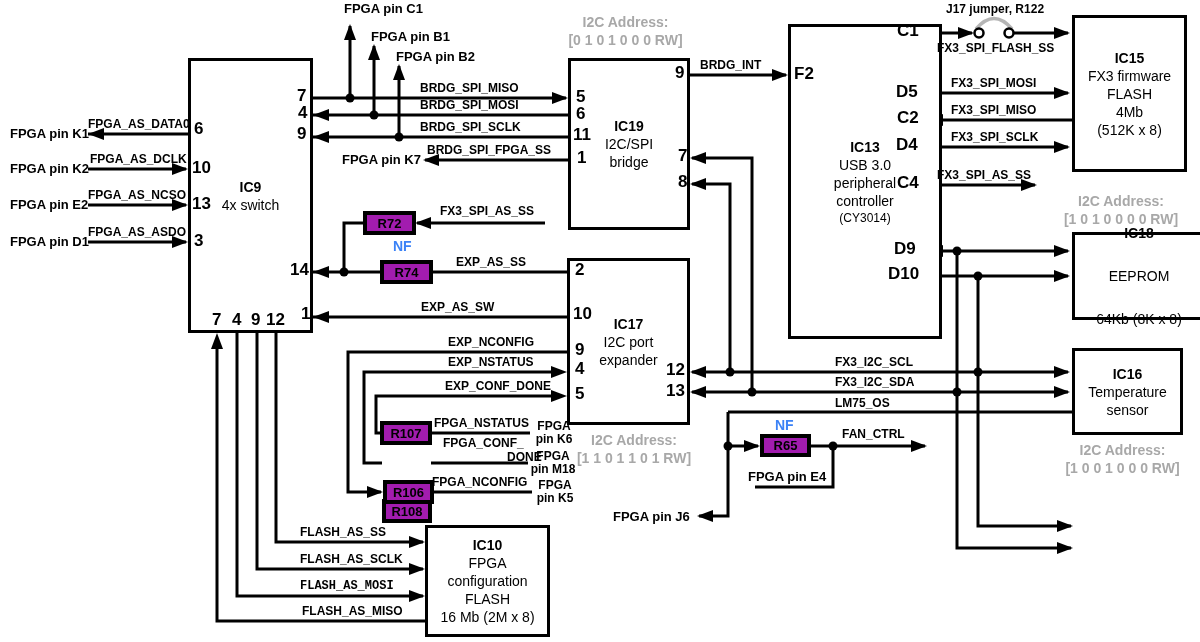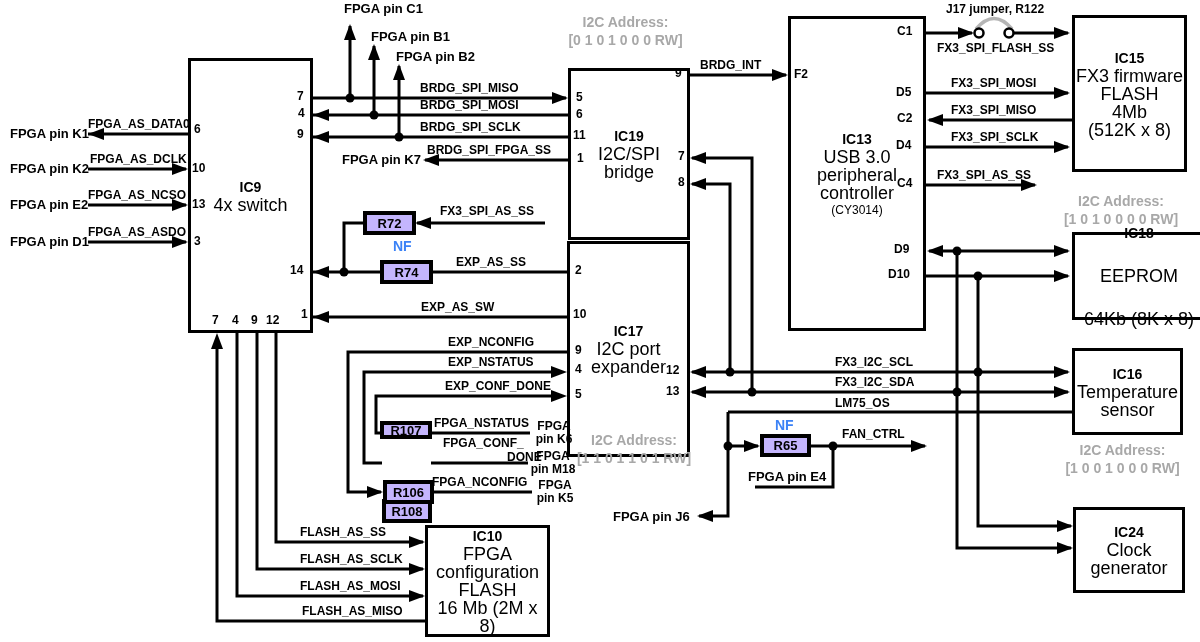--- a/index.html
+++ b/index.html
@@ -1,28 +1,28 @@
 <!DOCTYPE html>
 <html><head>
 <meta charset="utf-8">
 <style>
   html,body{margin:0;padding:0;background:#fff;}
   #canvas{position:relative;width:1200px;height:642px;background:#fff;overflow:hidden;
           font-family:"Liberation Sans",sans-serif;color:#000;}
   .box{position:absolute;border:3px solid #000;background:#fff;box-sizing:border-box;
        display:flex;flex-direction:column;justify-content:center;align-items:center;text-align:center;}
   .box .t{font-weight:bold;font-size:14px;line-height:18px;}
-  .box .d{font-size:18px;line-height:18px;}
+  .box .d{font-size:14px;line-height:18px;}
   .box .sm{font-size:12px;line-height:16px;}
-  .res{position:absolute;border:4px solid #000;background:#c4b5fd;box-sizing:border-box;
+  .res{position:absolute;border:4px solid #000;background:#a21caf;box-sizing:border-box;
        display:flex;justify-content:center;align-items:center;font-weight:bold;font-size:13px;}
   .sig{position:absolute;font-weight:bold;font-size:12px;line-height:13px;white-space:nowrap;}
   .fpin{position:absolute;font-weight:bold;font-size:13px;line-height:13px;white-space:nowrap;}
   .fpin2{position:absolute;font-weight:bold;font-size:12px;line-height:13px;text-align:center;white-space:normal;}
-  .pnum{position:absolute;font-weight:bold;font-size:12px;line-height:12px;white-space:nowrap;}
+  .pnum{position:absolute;font-weight:bold;font-size:17px;line-height:12px;white-space:nowrap;}
   .addr{position:absolute;font-weight:bold;font-size:14px;line-height:18px;text-align:center;color:#a8a8a8;white-space:nowrap;}
   .gray{color:#3b82f6;}
   svg{position:absolute;left:0;top:0;}
 </style>
 </head>
 <body>
 
 <div id="canvas">
 
   <svg width="1200" height="642" viewBox="0 0 1200 642">
@@ -103,74 +103,69 @@
       <path d="M976 29 Q994 8 1012 29" stroke="#b5b5b5" stroke-width="3.5" fill="none"></path>
       <circle cx="979" cy="33" r="4.5" fill="#fff" stroke="#000" stroke-width="2.5"></circle>
       <circle cx="1009" cy="33" r="4.5" fill="#fff" stroke="#000" stroke-width="2.5"></circle>
     </g>
   </svg>
 
   <div class="box" style="left:188px;top:58px;width:125px;height:275px;">
     <div class="t">IC9</div>
     <div class="d">4x switch</div>
   </div>
-  <div class="box" style="left:568px;top:68px;width:122px;height:172px;">
+  <div class="box" style="left:568px;top:58px;width:122px;height:172px;">
     <div class="t">IC19</div>
     <div class="d">I2C/SPI</div>
     <div class="d">bridge</div>
   </div>
-  <div class="box" style="left:788px;top:16px;width:138px;height:315px;">
+  <div class="box" style="left:788px;top:24px;width:154px;height:315px;">
     <div class="t">IC13</div>
     <div class="d">USB 3.0</div>
     <div class="d">peripheral</div>
     <div class="d">controller</div>
     <div class="sm">(CY3014)</div>
   </div>
   <div class="box" style="left:1072px;top:15px;width:115px;height:157px;">
     <div class="t">IC15</div>
     <div class="d">FX3 firmware</div>
     <div class="d">FLASH</div>
     <div class="d">4Mb</div>
     <div class="d">(512K x 8)</div>
   </div>
-  <div class="box" style="left:567px;top:241px;width:123px;height:216px;">
+  <div class="box" style="left:567px;top:258px;width:123px;height:167px;">
     <div class="t">IC17</div>
     <div class="d">I2C port</div>
     <div class="d">expander</div>
   </div>
   <div class="box" style="left:1072px;top:232px;width:134px;height:88px;gap:25px;">
     <div class="t">IC18</div>
     <div class="d">EEPROM</div>
     <div class="d">64Kb (8K x 8)</div>
   </div>
   <div class="box" style="left:1072px;top:348px;width:111px;height:87px;">
     <div class="t">IC16</div>
     <div class="d">Temperature</div>
     <div class="d">sensor</div>
-  </div>
-  <div class="box" style="left:1073px;top:507px;width:112px;height:86px;">
-    <div class="t">IC24</div>
-    <div class="d">Clock</div>
-    <div class="d">generator</div>
   </div>
   <div class="box" style="left:425px;top:525px;width:125px;height:112px;">
     <div class="t">IC10</div>
     <div class="d">FPGA</div>
     <div class="d">configuration</div>
     <div class="d">FLASH</div>
     <div class="d">16 Mb (2M x 8)</div>
   </div>
 
   <div class="res" style="left:363px;top:211px;width:53px;height:24px;">
       <span>R72</span>
     </div>
   <div class="res" style="left:380px;top:260px;width:53px;height:24px;">
       <span>R74</span>
     </div>
-  <div class="res" style="left:380px;top:421px;width:52px;height:18px;">
+  <div class="res" style="left:380px;top:421px;width:52px;height:24px;">
       <span>R107</span>
     </div>
   <div class="res" style="left:382px;top:451px;width:50px;height:24px;margin-top:48px;">
       <span>R108</span>
     </div>
   <div class="res" style="left:383px;top:480px;width:51px;height:24px;">
       <span>R106</span>
     </div>
   <div class="res" style="left:760px;top:434px;width:51px;height:23px;">
       <span>R65</span>
@@ -238,21 +233,21 @@
 
   <div class="sig" style="left:835px;top:356px;">FX3_I2C_SCL</div>
   <div class="sig" style="left:835px;top:376px;">FX3_I2C_SDA</div>
   <div class="sig" style="left:835px;top:397px;">LM75_OS</div>
   <div class="sig" style="left:842px;top:428px;">FAN_CTRL</div>
   <div class="fpin" style="left:748px;top:470px;">FPGA pin E4</div>
   <div class="fpin" style="left:613px;top:510px;">FPGA pin J6</div>
 
   <div class="sig" style="left:300px;top:526px;">FLASH_AS_SS</div>
   <div class="sig" style="left:300px;top:553px;">FLASH_AS_SCLK</div>
-  <div class="sig" style="left:300px;top:580px;">FLASH_AS_MOSI</div>
+  <div class="sig" style="left:300px;top:580px;font-family:Liberation Mono, monospace;">FLASH_AS_MOSI</div>
   <div class="sig" style="left:302px;top:605px;">FLASH_AS_MISO</div>
 
   <div class="pnum" style="left:194px;top:123px;">6</div>
   <div class="pnum" style="left:192px;top:162px;">10</div>
   <div class="pnum" style="left:192px;top:198px;">13</div>
   <div class="pnum" style="left:194px;top:235px;">3</div>
   <div class="pnum" style="left:297px;top:90px;">7</div>
   <div class="pnum" style="left:298px;top:107px;">4</div>
   <div class="pnum" style="left:297px;top:128px;">9</div>
   <div class="pnum" style="left:290px;top:264px;">14</div>

